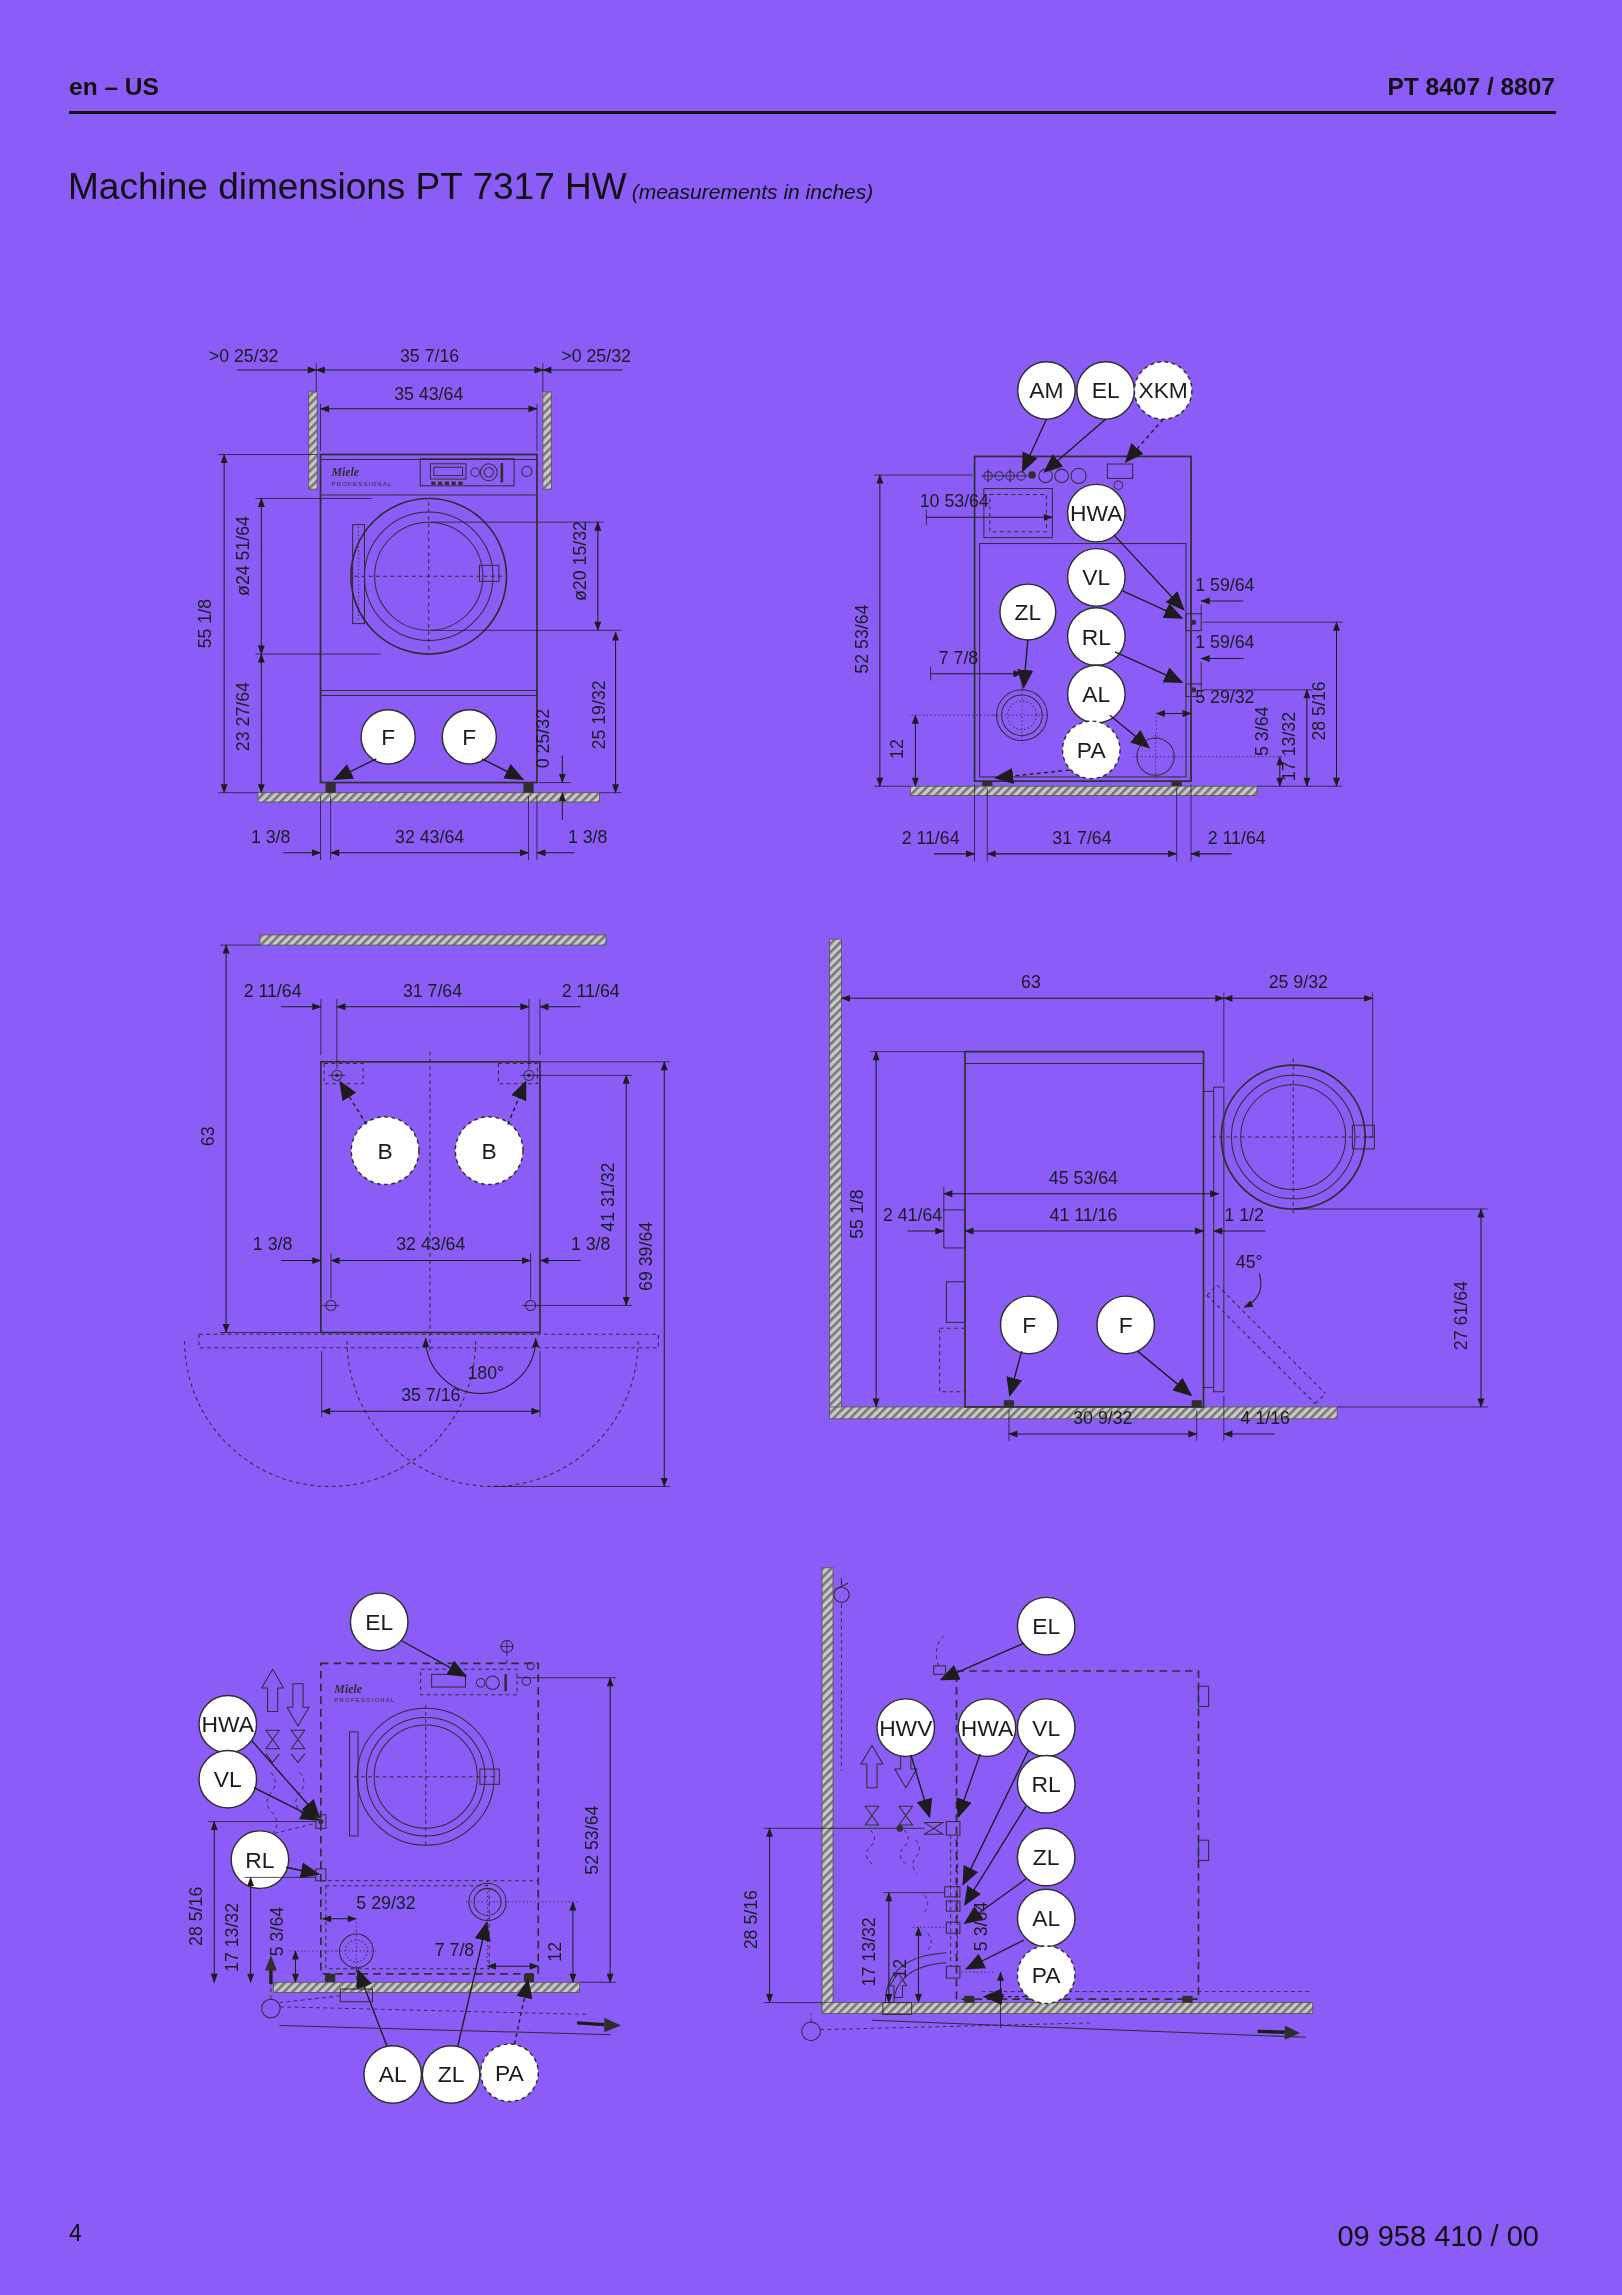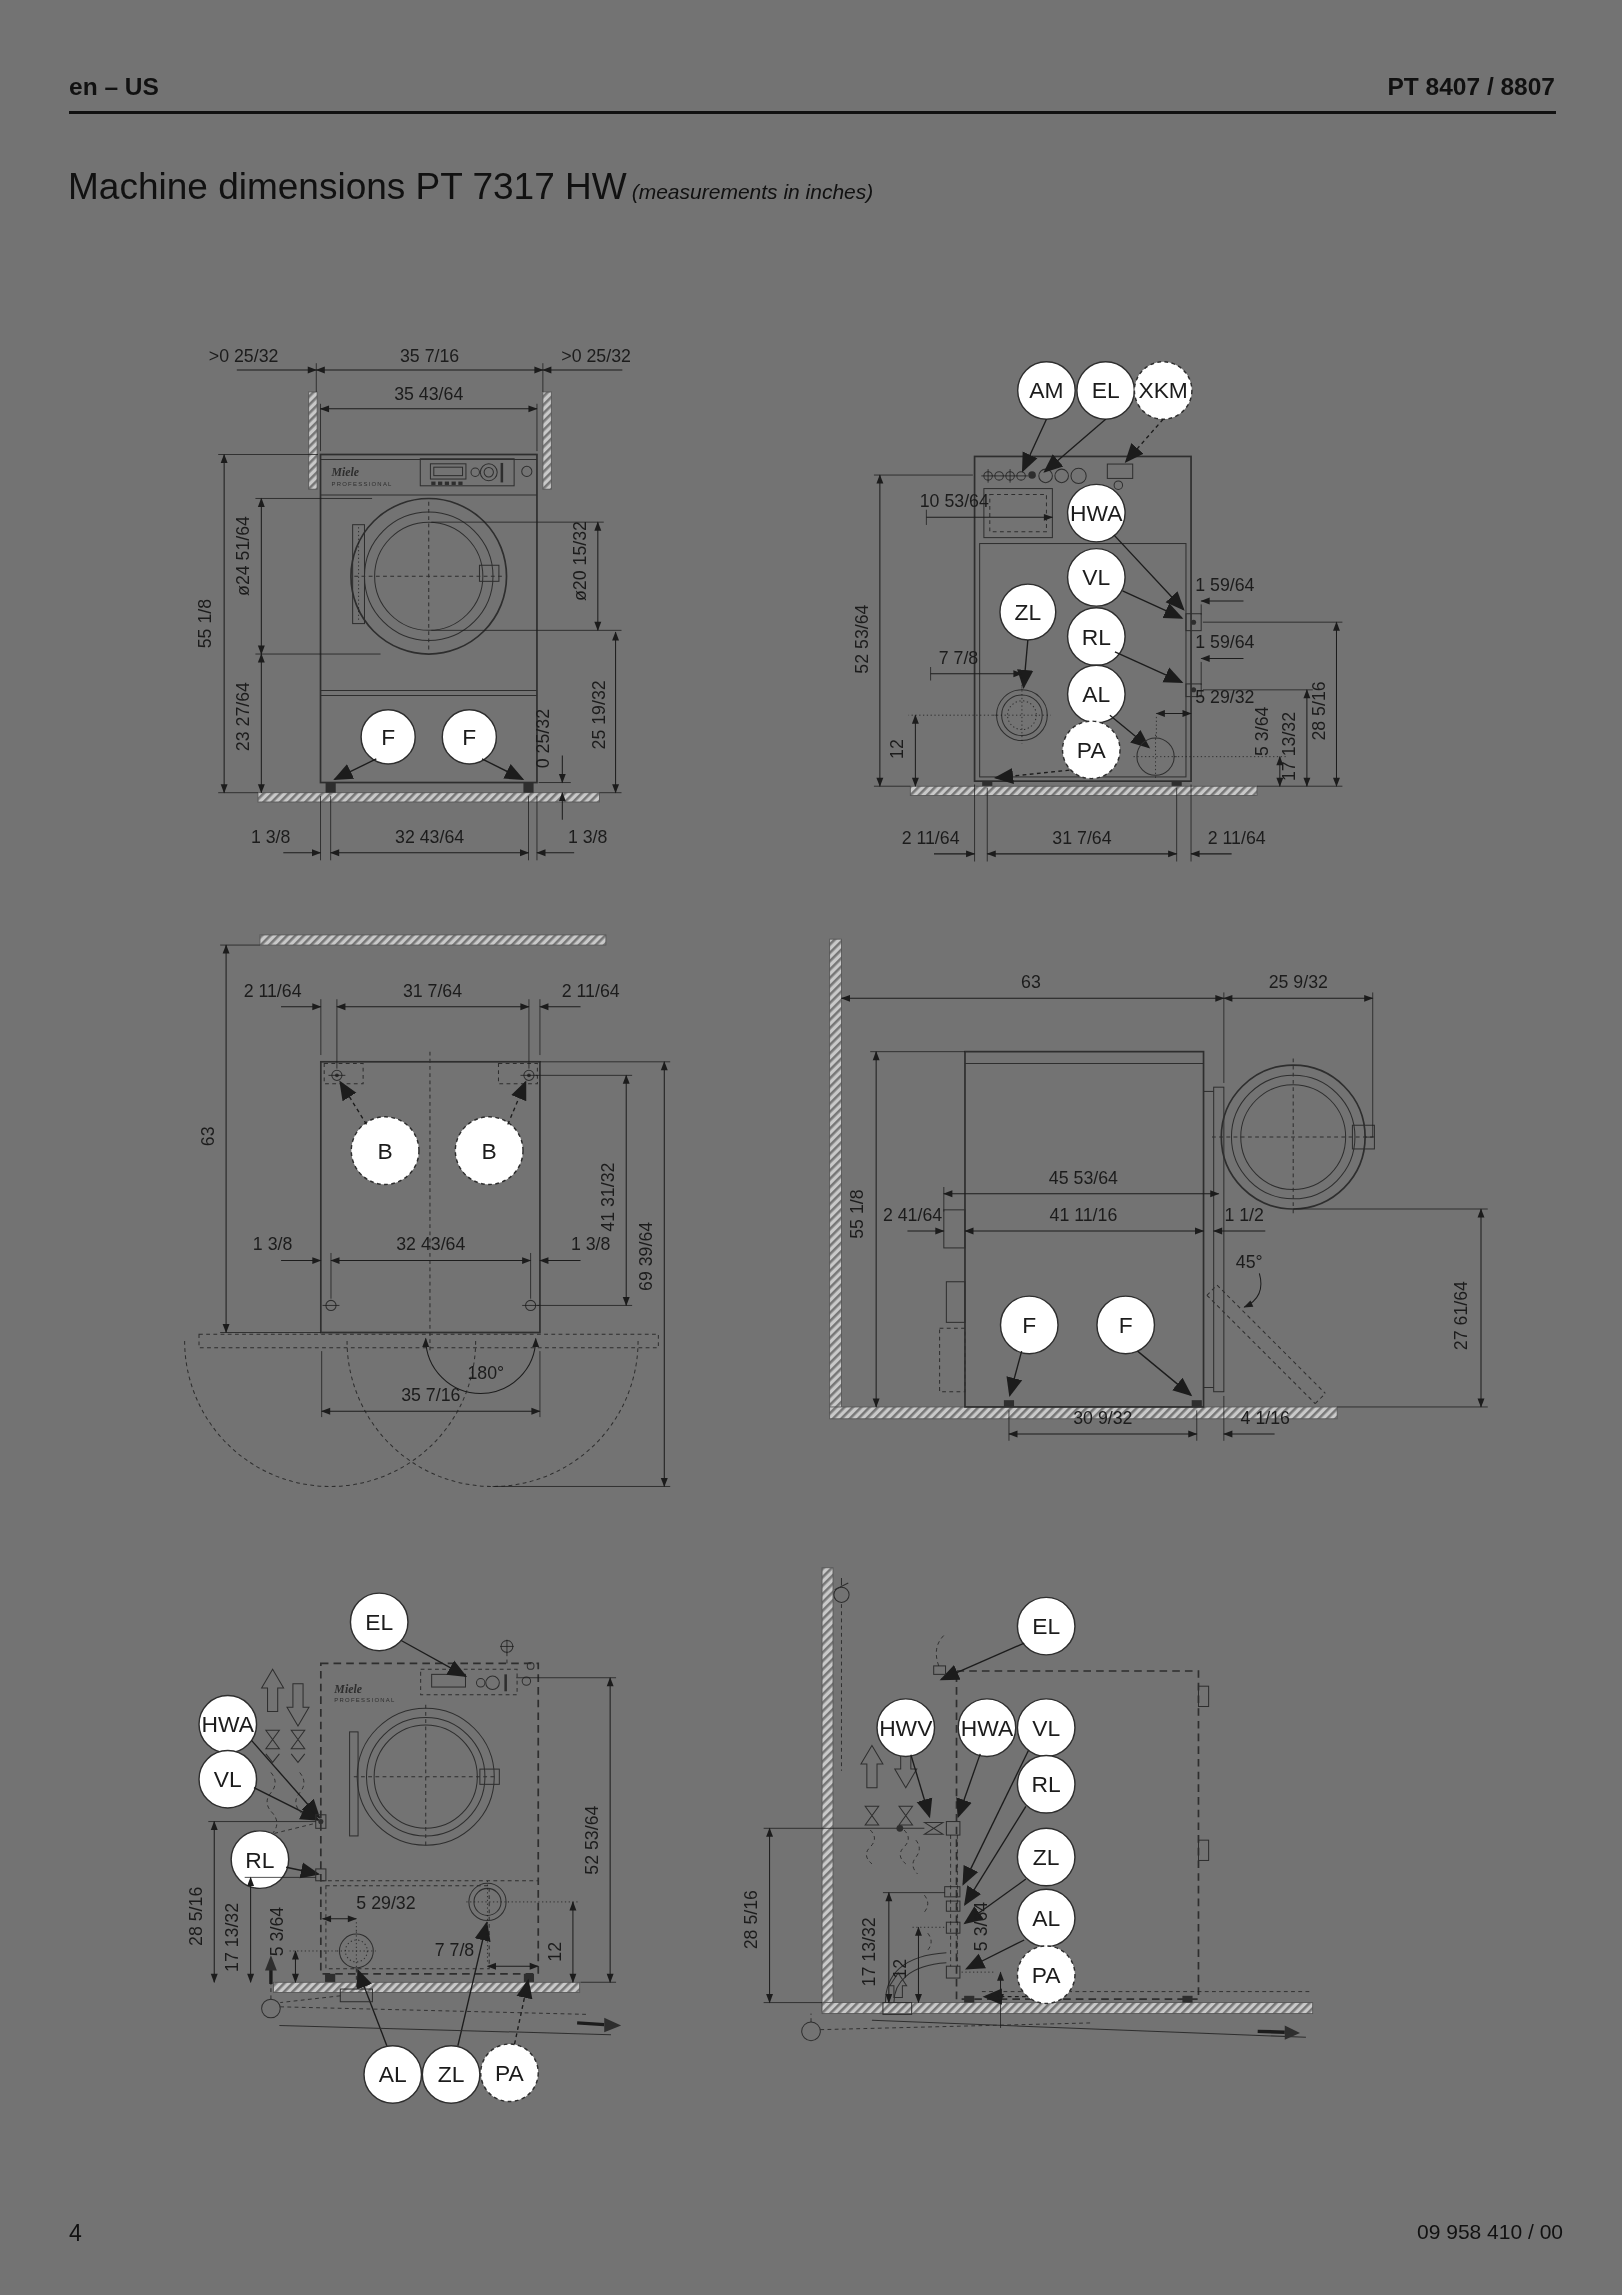--- a/index.html
+++ b/index.html
@@ -1,24 +1,24 @@
 <!DOCTYPE html>
 <html style="font-size:13.5px"><head>
 <meta charset="utf-8">
 <style>
   html,body{margin:0;padding:0;background:#ffffff;}
-  .page{position:relative;width:1623px;height:2295px;background:#737373;
+  .page{position:relative;width:1623px;height:2295px;background:#8b5cf6;
         font-family:"Liberation Sans",sans-serif;color:#111;overflow:hidden;}
   .hdr-left{position:absolute;left:69px;top:73px;font-size:24.5px;font-weight:bold;}
   .hdr-right{position:absolute;right:68px;top:73px;font-size:24.5px;font-weight:bold;}
   .hdr-rule{position:absolute;left:69px;top:111px;width:1487px;height:2.5px;background:#111;}
   .title{position:absolute;left:68px;top:166px;font-size:37px;white-space:nowrap;}
   .title .sub{font-size:21px;font-style:italic;margin-left:5px;}
   .ftr-left{position:absolute;left:69px;top:2220px;font-size:23px;}
-  .ftr-right{position:absolute;right:60px;top:2220px;font-size:21px;}
+  .ftr-right{position:absolute;right:84px;top:2220px;font-size:29px;}
   svg.diag{position:absolute;overflow:visible;}
   .o2{fill:none;stroke:#2e2e2e;stroke-width:2;}
   .o1{fill:none;stroke:#2e2e2e;stroke-width:1.2;}
   .dsh{stroke-dasharray:9 6;}
   .d2{stroke-dasharray:4.5 4;}
   .dt{stroke-dasharray:1.5 3;}
   .dim{stroke:#1c1c1c;stroke-width:1.2;fill:none;}
   .ext{stroke:#1c1c1c;stroke-width:0.9;fill:none;}
   .ldr{stroke:#1c1c1c;stroke-width:1.6;fill:none;}
   .t{font-size:21px;fill:#1c1c1c;text-anchor:middle;font-family:"Liberation Sans",sans-serif;}

